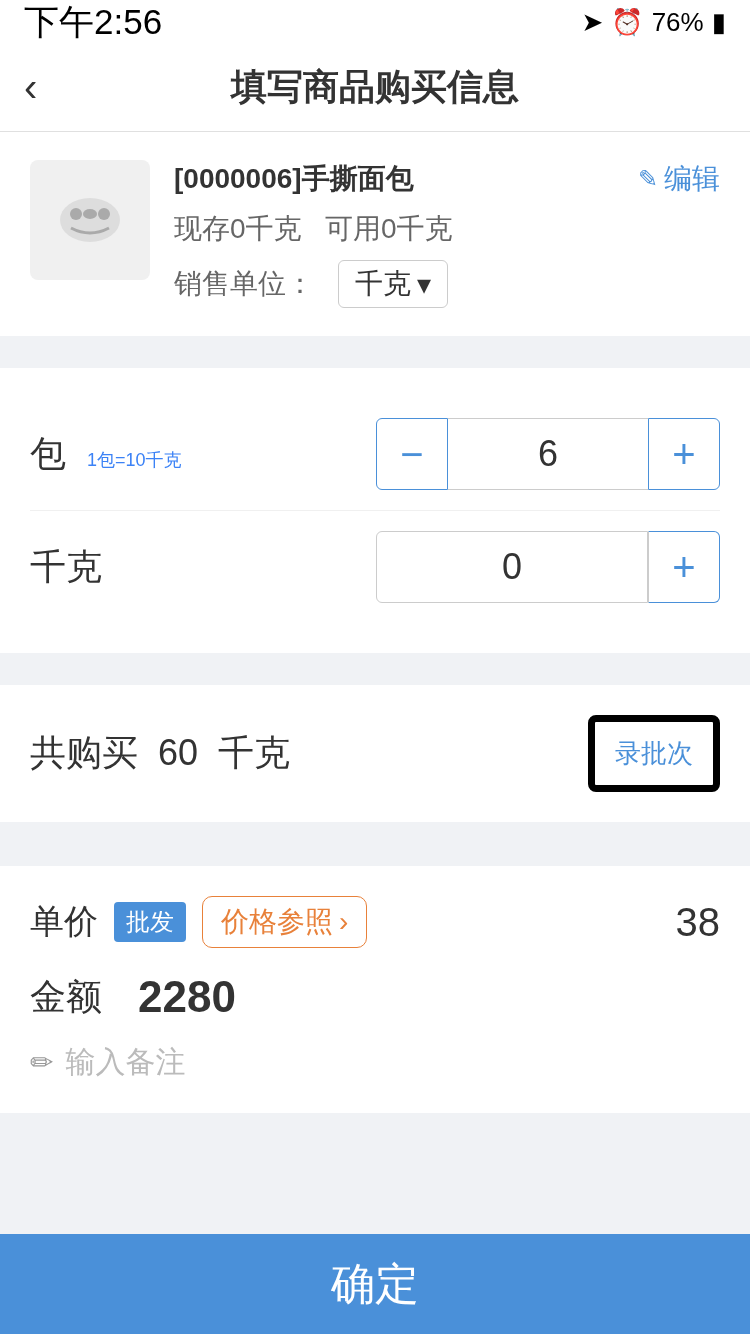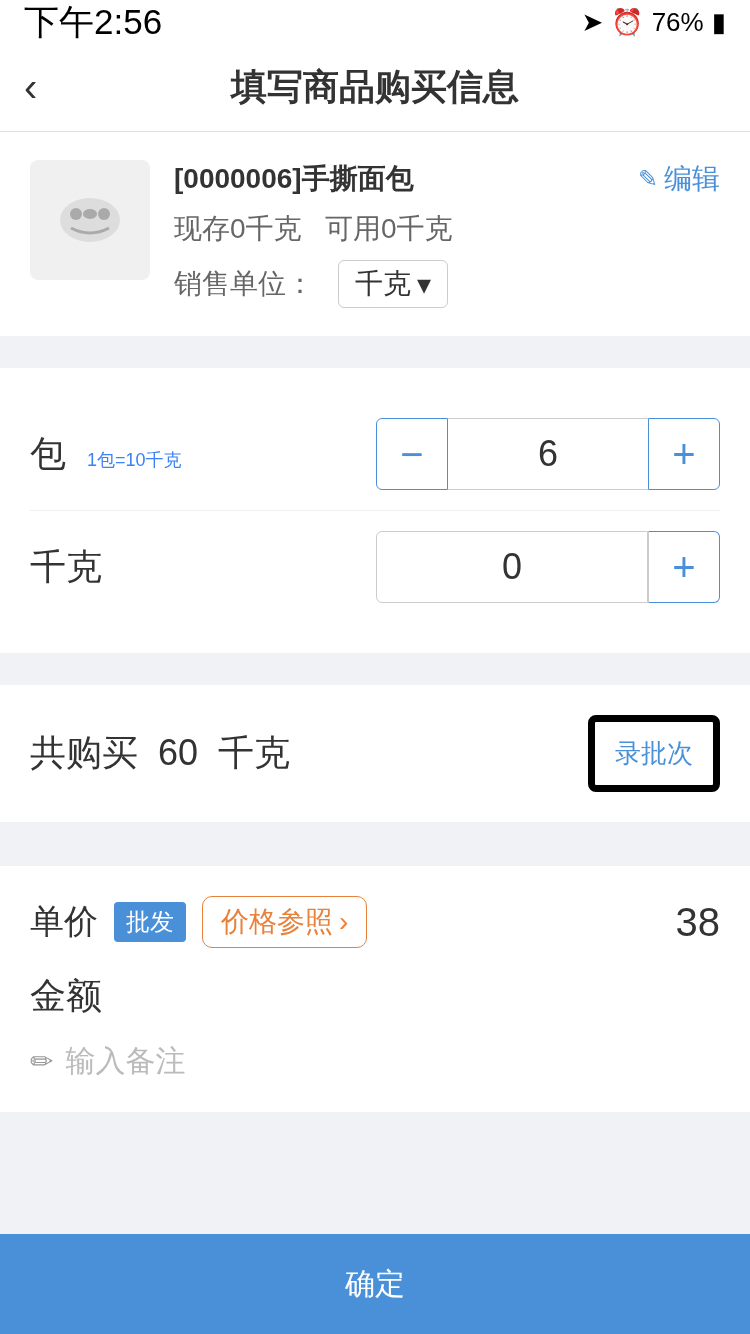--- a/index.html
+++ b/index.html
@@ -266,21 +266,21 @@
 
     
     .confirm-btn {
       position: fixed;
       bottom: 0;
       left: 0;
       width: 750px;
       height: 100px;
       background: #4a90d9;
       color: #fff;
-      font-size: 30px;
+      font-size: 44px;
       font-weight: 500;
       border: none;
       cursor: pointer;
       display: flex;
       align-items: center;
       justify-content: center;
     }
 
     .separator {
       height: 16px;
@@ -385,20 +385,21 @@
     <span class="price-tag">批发</span>
     <button class="price-ref-btn">
       <span>价格参照</span>
       <span>›</span>
     </button>
     <span class="price-value">38</span>
   </div>
 
   <div class="amount-row">
     <span class="amount-label">金额</span>
+    <span class="amount-value">2280</span>
   </div>
 
   <div class="remark-row">
     <span class="pencil-icon">✏</span>
     <span style="color:#bbb;">输入备注</span>
   </div>
 </div>
 
 <div class="gray-area"></div>
 

